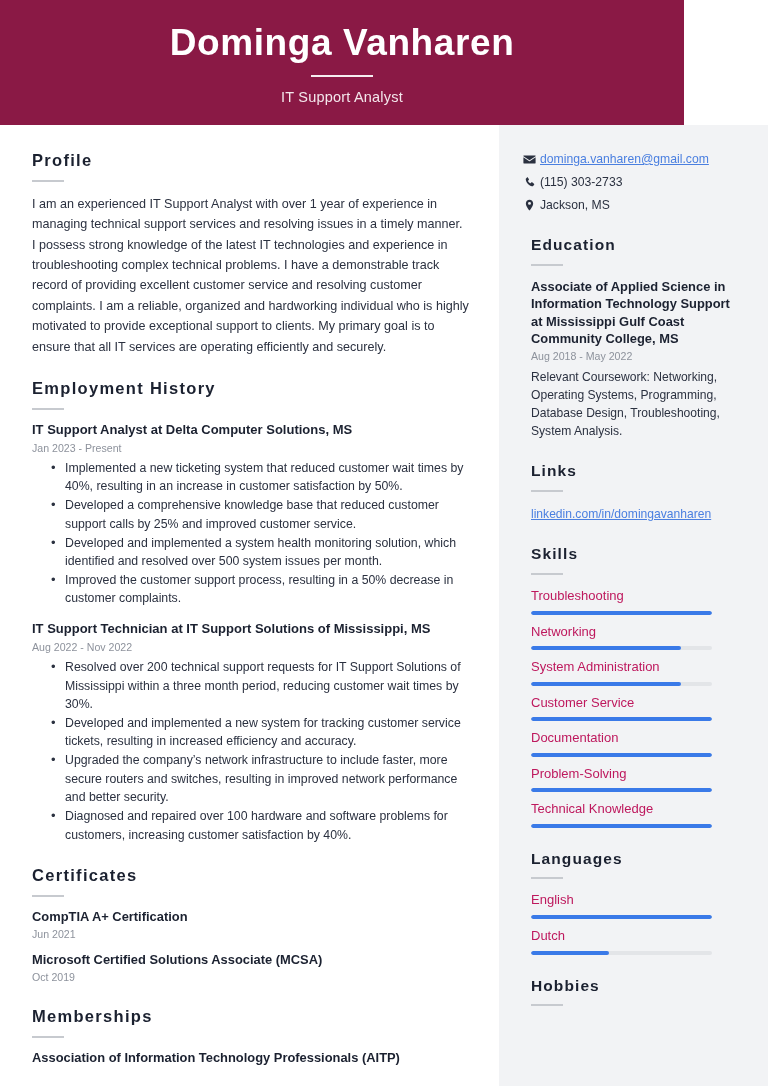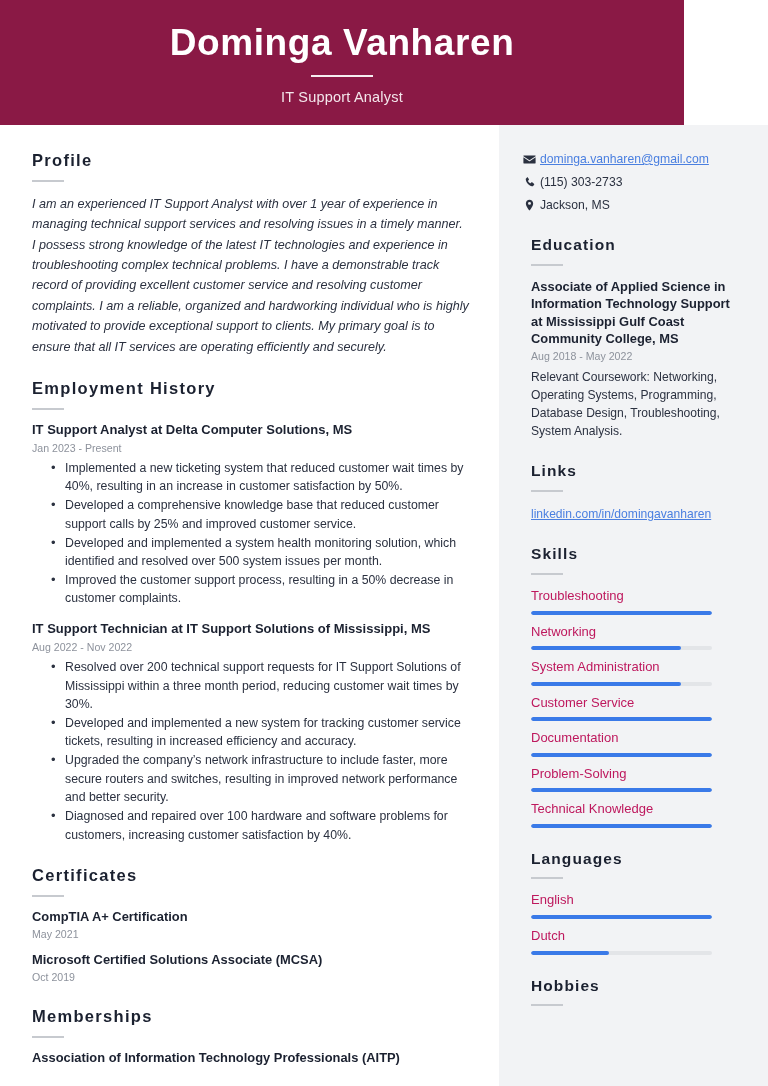--- a/index.html
+++ b/index.html
@@ -99,21 +99,20 @@
     margin: 9px 0 12px 0;
   }
   .section { margin-bottom: 22px; margin-left: 8px; }
 
   
   .profile-text {
     font-size: 12.6px;
     line-height: 1.62;
     color: #2b3140;
     margin: 0;
-    font-style: italic;
   }
 
   .job { margin-bottom: 13px; }
   .job-title {
     font-size: 13px;
     font-weight: 700;
     color: #1b2130;
     margin: 0 0 2px 0;
     line-height: 1.3;
   }
@@ -282,21 +281,21 @@
             <li>Diagnosed and repaired over 100 hardware and software problems for customers, increasing customer satisfaction by 40%.</li>
           </ul>
         </div>
       </div>
 
       <div class="section">
         <h2 class="sec-head">Certificates</h2>
         <div class="sec-rule"></div>
         <div class="entry">
           <p class="entry-title">CompTIA A+ Certification</p>
-          <p class="entry-date">May 2021</p>
+          <p class="entry-date">Jun 2021</p>
         </div>
         <div class="entry">
           <p class="entry-title">Microsoft Certified Solutions Associate (MCSA)</p>
           <p class="entry-date">Oct 2019</p>
         </div>
       </div>
 
       <div class="section">
         <h2 class="sec-head">Memberships</h2>
         <div class="sec-rule"></div>

